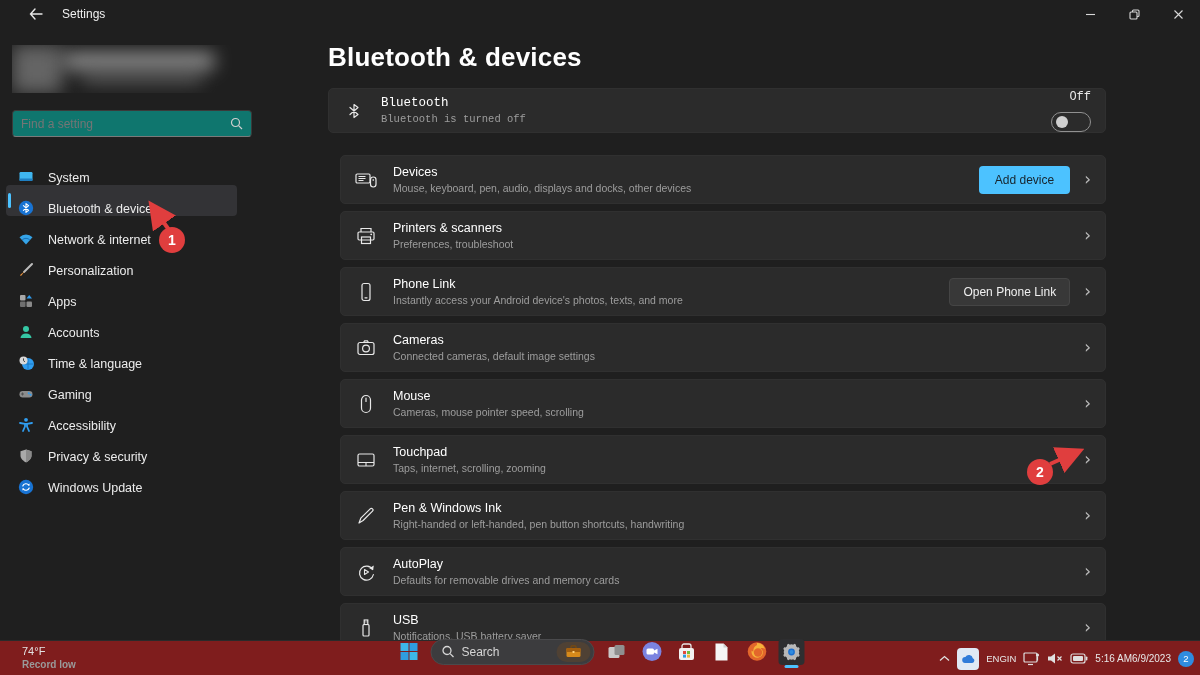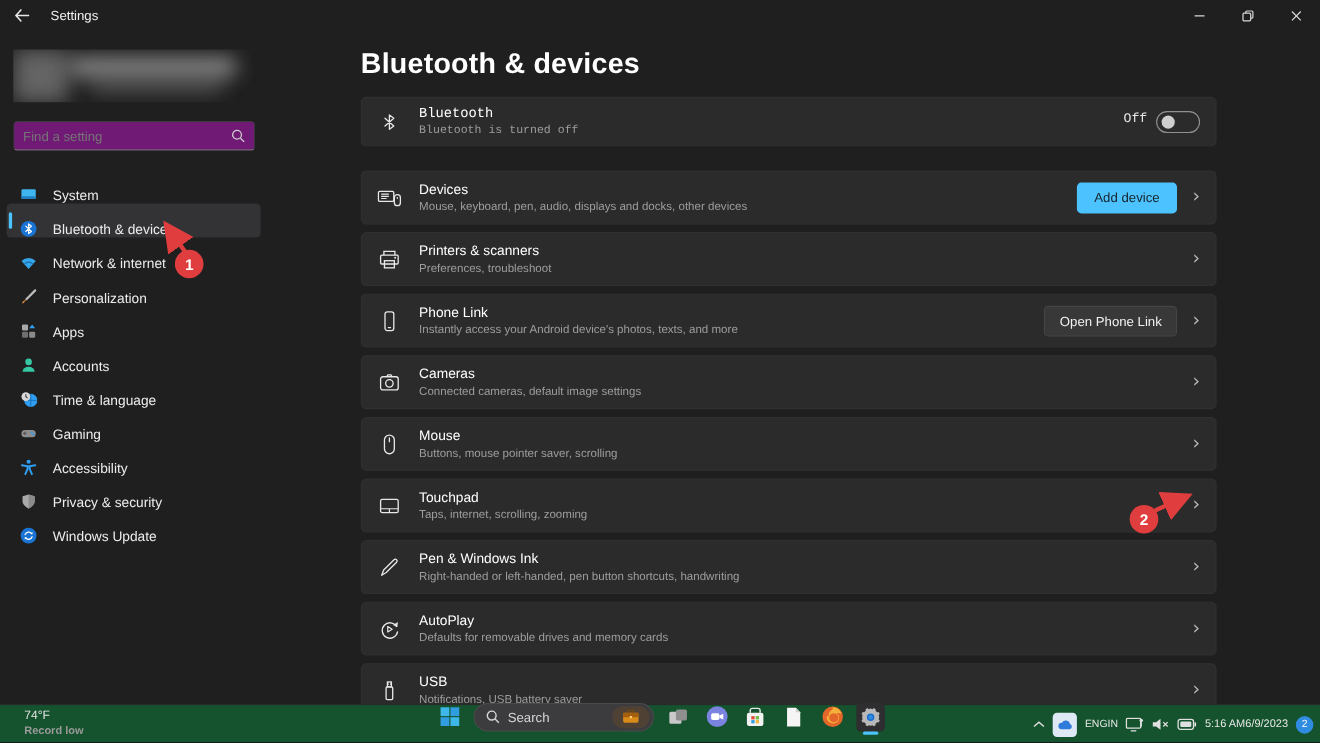--- a/index.html
+++ b/index.html
@@ -1,65 +1,65 @@
 <!DOCTYPE html>
 <html><head>
 <meta charset="utf-8">
 <style>
   * { margin:0; padding:0; box-sizing:border-box; }
   html,body { width:1200px; height:675px; background:#111; }
   body { font-family:"Liberation Sans", sans-serif; color:#fff; }
   .screen { position:relative; width:1200px; height:675px; background:#1f1f1f; overflow:hidden; }
 
   
-  .titlebar { position:absolute; top:0; left:0; right:0; height:28px; display:flex; align-items:center; }
+  .titlebar { position:absolute; top:0; left:16px; right:0; height:28px; display:flex; align-items:center; }
   .back-btn { width:40px; height:28px; display:flex; align-items:center; justify-content:center; color:#e8e8e8; }
   .win-title { font-size:12px; color:#f0f0f0; margin-left:6px; }
   .win-controls { position:absolute; right:0; top:0; display:flex; }
   .win-ctl { width:44px; height:28px; display:flex; align-items:center; justify-content:center; color:#d8d8d8; }
 
   
   .sidebar { position:absolute; top:28px; left:0; width:245px; bottom:35px; }
   .profile { position:absolute; top:17px; left:12px; width:222px; height:48px; overflow:hidden; }
   .profile .pf-av { position:absolute; left:0; top:0; width:50px; height:48px; background:#7c7c7c; filter:blur(9px); opacity:.75; }
   .profile .pf-name { position:absolute; left:52px; top:8px; width:150px; height:16px; background:#c9c9c9; filter:blur(9px); opacity:.7; }
   .profile .pf-sub { position:absolute; left:70px; top:28px; width:120px; height:10px; background:#8f8f8f; filter:blur(9px); opacity:.6; }
-  .search-box { position:absolute; top:82px; left:12px; width:220px; height:27px; background:#701a75;
+  .search-box { position:absolute; top:82px; left:12px; width:240px; height:27px; background:#0f766e;
     border:1px solid #3a3a3a; border-bottom:1px solid #7a7a7a; border-radius:4px; display:flex; align-items:center; }
   .search-box input { flex:1; background:transparent; border:none; outline:none; color:#cfcfcf; font-size:12px; padding:0 8px; font-family:"Liberation Sans",sans-serif; }
   .search-box .mag { margin-right:8px; display:flex; }
 
   .nav { position:absolute; top:126px; left:6px; right:8px; }
   .nav-item { position:relative; display:flex; align-items:flex-end; height:31px; padding-left:12px; border-radius:4px; cursor:pointer; }
   .nav-item .ni-icon { width:16px; height:16px; margin-right:14px; display:flex; align-items:center; justify-content:center; }
   .nav-item .ni-label { font-size:12.5px; color:#ececec; }
   .nav-item.selected { background:#333336; }
   .nav-item.selected::before { content:""; position:absolute; left:2px; top:8px; width:3px; height:15px; border-radius:2px; background:#4cc2ff; }
 
   
   .main { position:absolute; top:28px; left:328px; width:778px; bottom:0; }
   .page-title { font-size:26px; font-weight:700; letter-spacing:.2px; margin-top:14px; }
   .card { background:#2b2b2b; border:1px solid #303030; border-radius:5px; display:flex; align-items:center; padding:0 14px; }
   .bt-card { margin-top:15px; height:45px;font-family:Liberation Mono, monospace; }
   .rows { margin-top:22px; display:flex; flex-direction:column; gap:7px; }
-  .row { height:49px; }
+  .row { height:49px;margin-left:12px; }
   .row-icon { width:22px; height:22px; margin-right:16px; display:flex; align-items:center; justify-content:center; flex-shrink:0; }
   .row-text { display:flex; flex-direction:column; justify-content:center; gap:3px; flex:1; min-width:0; }
   .row-title { font-size:12.5px; color:#ffffff; }
   .row-sub { font-size:10.5px; color:#9d9d9d; }
   .chevron { color:#b9b9b9; font-size:17px; line-height:1; margin-left:14px; font-family:"DejaVu Sans",sans-serif; }
   .btn-accent { background:#4cc2ff; color:#17242c; border:none; border-radius:4px; font-size:12px; padding:7px 16px; font-family:"Liberation Sans",sans-serif; cursor:pointer; }
   .btn-dark { background:#383838; color:#f0f0f0; border:1px solid #454545; border-radius:4px; font-size:12px; padding:6px 13px; font-family:"Liberation Sans",sans-serif; cursor:pointer; }
-  .toggle-wrap { display:flex; align-items:flex-start; gap:8px; }
+  .toggle-wrap { display:flex; align-items:flex-end; gap:8px;flex-direction:column; }
   .toggle-label { font-size:12px; color:#e8e8e8; }
   .toggle { width:40px; height:20px; border:1px solid #909090; border-radius:10px; position:relative; cursor:pointer; }
   .toggle .knob { position:absolute; left:4px; top:3px; width:12px; height:12px; border-radius:50%; background:#cfcfcf; }
 
   
-  .taskbar { position:absolute; left:0; right:0; bottom:0; height:35px; background:#14532d; border-top:1px solid #2a2a2a; }
+  .taskbar { position:absolute; left:0; right:0; bottom:0; height:35px; background:#7f1d1d; border-top:1px solid #2a2a2a; }
   .tb-weather { position:absolute; left:22px; top:4px; line-height:13px; cursor:pointer; }
   .tb-temp { font-size:11px; color:#e2e2e2; }
   .tb-desc { font-size:10px; color:#9a9a9a;font-weight:bold; }
   .tb-center { position:absolute; left:50%; transform:translateX(-50%); top:0; height:21px; display:flex; align-items:center; gap:9px; }
   .tb-icon { width:26px; height:26px; border-radius:4px; display:flex; align-items:center; justify-content:center; cursor:pointer; position:relative; }
   .tb-icon.active { background:#2e2e30; }
   .tb-icon.active::after { content:""; position:absolute; bottom:-3px; left:6px; width:14px; height:3px; border-radius:2px; background:#4cc2ff; }
   .tb-search { height:26px; width:164px; background:#3c3c3e; border:1px solid #4a4a4c; border-radius:13px; display:flex; align-items:center; padding:0 3px 0 10px; gap:7px; cursor:pointer; }
   .tb-search-label { font-size:12px; color:#d6d6d6; flex:1; }
   .tb-brief { width:34px; height:20px; background:#4f4134; border-radius:10px; display:flex; align-items:center; justify-content:center; }
@@ -317,21 +317,21 @@
 
       <div class="card row">
         <span class="row-icon">
             <svg width="20" height="20" viewBox="0 0 20 20">
               <rect x="5.5" y="1.5" width="9" height="17" rx="4.5" stroke="#e8e8e8" fill="none" stroke-width="1.2"></rect>
               <path d="M10 4 v3.5" stroke="#e8e8e8" stroke-width="1.2" stroke-linecap="round"></path>
             </svg>
           </span>
         <div class="row-text">
             <span class="row-title">Mouse</span>
-            <span class="row-sub">Buttons, mouse pointer saver, scrolling</span>
+            <span class="row-sub">Cameras, mouse pointer speed, scrolling</span>
           </div>
         <span class="chevron">›</span>
       </div>
 
       <div class="card row">
         <span class="row-icon">
             <svg width="20" height="20" viewBox="0 0 20 20">
               <rect x="2" y="4" width="16" height="12" rx="1.5" stroke="#e8e8e8" fill="none" stroke-width="1.2"></rect>
               <path d="M2 12.5 H18 M10 12.5 V16" stroke="#e8e8e8" stroke-width="1.1"></path>
             </svg>

